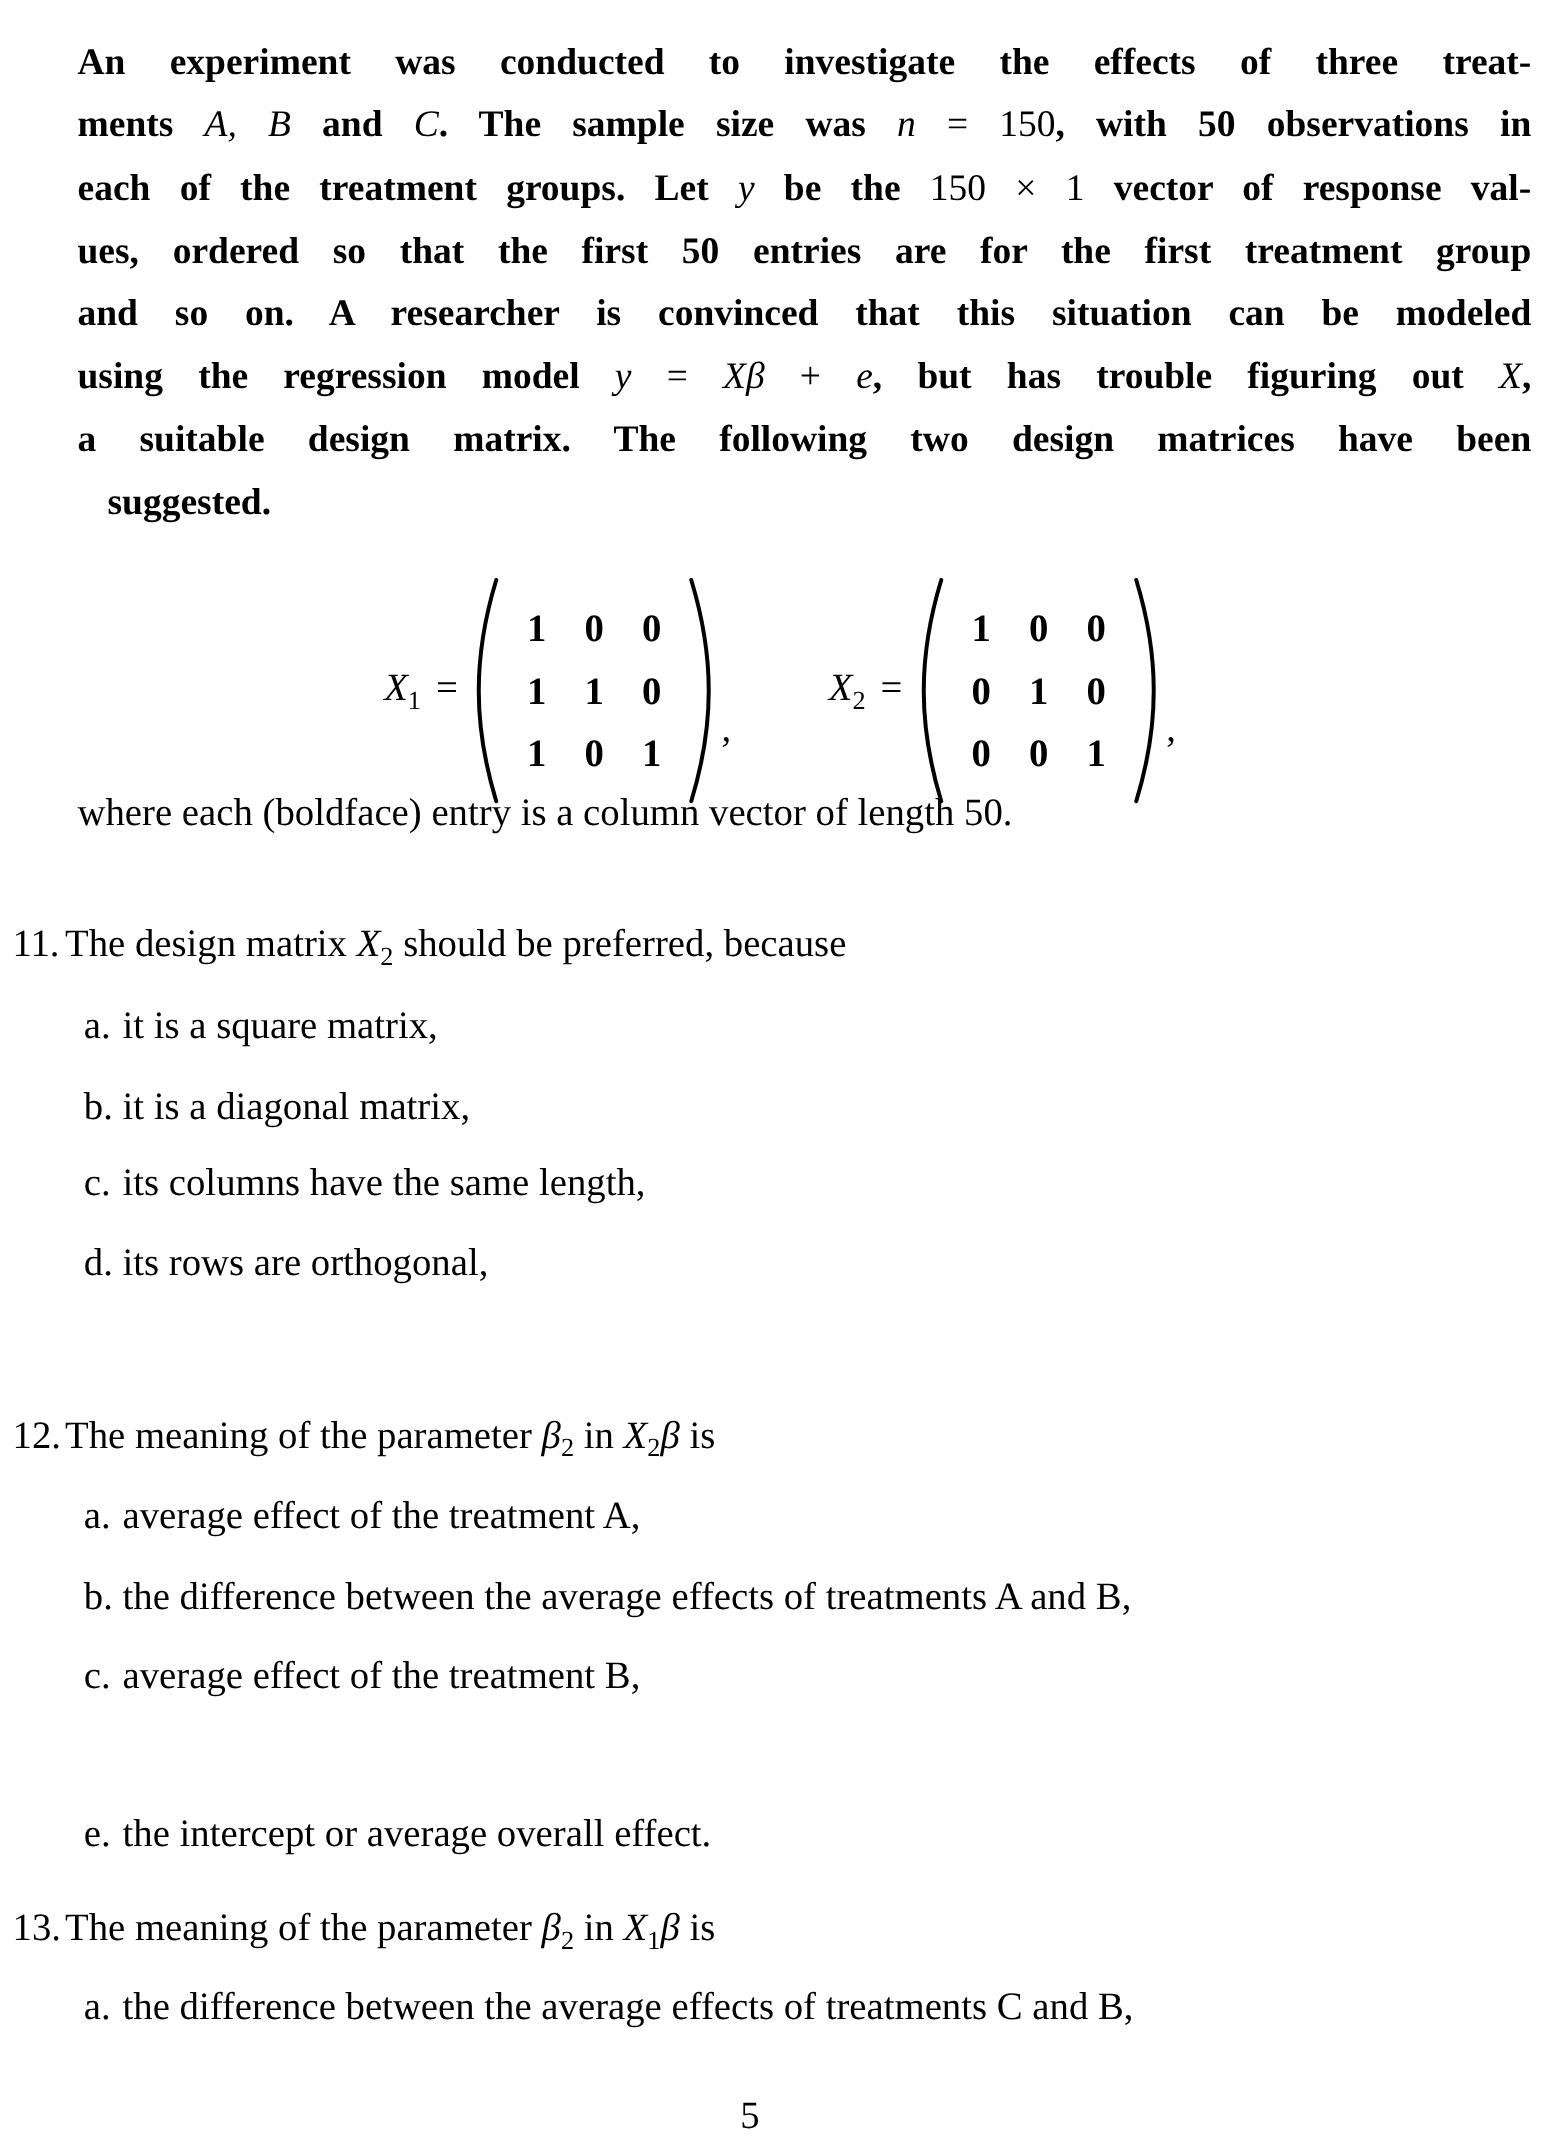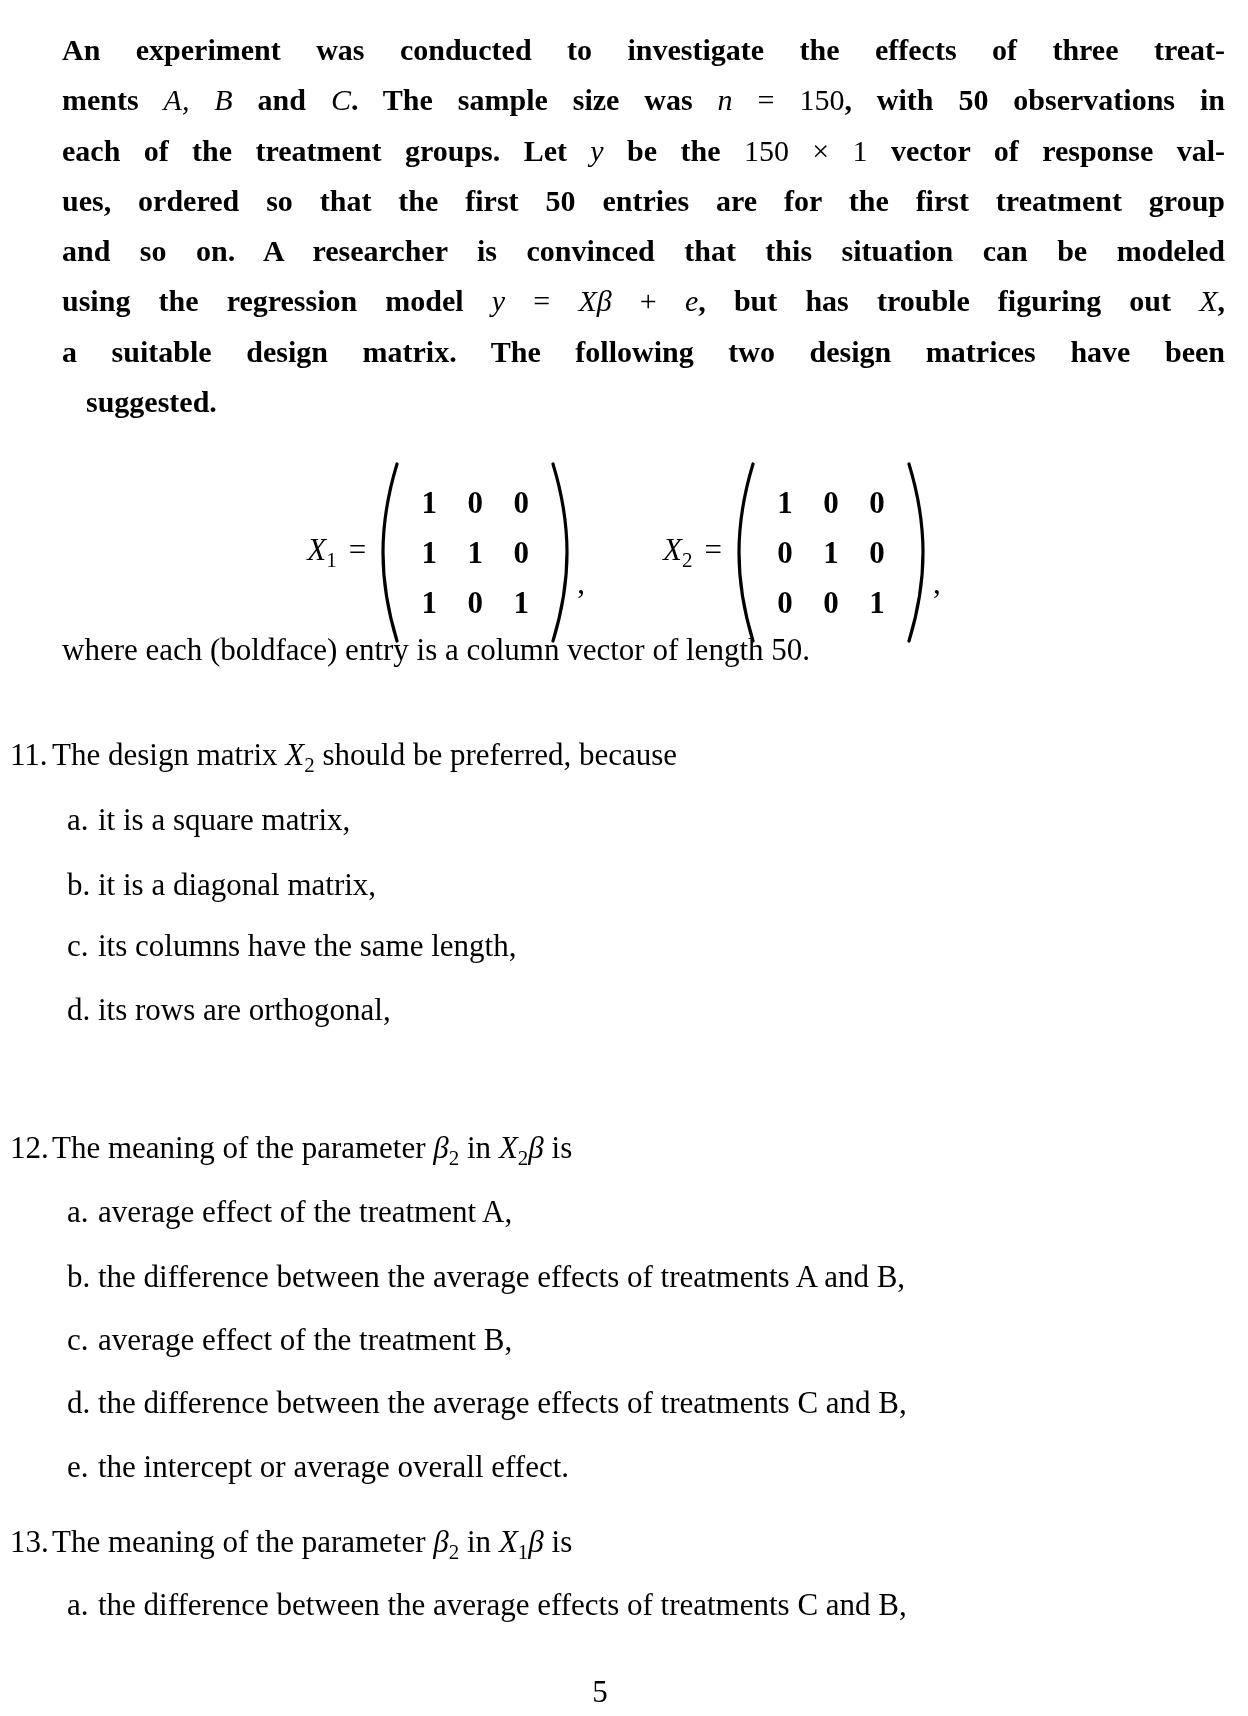--- a/index.html
+++ b/index.html
@@ -99,21 +99,20 @@
   <div class="aline qline" style="top:736px"><span class="qnum">11.</span><span><span>The design matrix </span><span class="mi">X</span><span class="msub">2</span><span> should be preferred, because</span></span></div>
   <div class="aline oline" style="top:866px"><span class="olabel">b.</span><span>it is a diagonal matrix,</span></div>
   <div class="aline oline" style="top:801px"><span class="olabel">a.</span><span>it is a square matrix,</span></div>
   <div class="aline oline" style="top:927px"><span class="olabel">c.</span><span>its columns have the same length,</span></div>
   <div class="aline oline" style="top:991px"><span class="olabel">d.</span><span>its rows are orthogonal,</span></div>
 
   <div class="aline qline" style="top:1129px"><span class="qnum">12.</span><span><span>The meaning of the parameter </span><span class="mi">β</span><span class="msub">2</span><span> in </span><span class="mi">X</span><span class="msub">2</span><span class="mi">β</span><span> is</span></span></div>
   <div class="aline oline" style="top:1193px"><span class="olabel">a.</span><span>average effect of the treatment A,</span></div>
   <div class="aline oline" style="top:1258px"><span class="olabel">b.</span><span>the difference between the average effects of treatments A and B,</span></div>
   <div class="aline oline" style="top:1321px"><span class="olabel">c.</span><span>average effect of the treatment B,</span></div>
-  <div class="aline oline" style="top:1384px"><span class="olabel">d.</span><span>the difference between the average effects of treatments C and B,</span></div>
   <div class="aline oline" style="top:1448px"><span class="olabel">e.</span><span>the intercept or average overall effect.</span></div>
 
   <div class="aline qline" style="top:1523px"><span class="qnum">13.</span><span><span>The meaning of the parameter </span><span class="mi">β</span><span class="msub">2</span><span> in </span><span class="mi">X</span><span class="msub">1</span><span class="mi">β</span><span> is</span></span></div>
   <div class="aline oline" style="top:1586px"><span class="olabel">a.</span><span>the difference between the average effects of treatments C and B,</span></div>
 
   <div class="pagenum">5</div>
 
 </div>
 
 </body></html>

